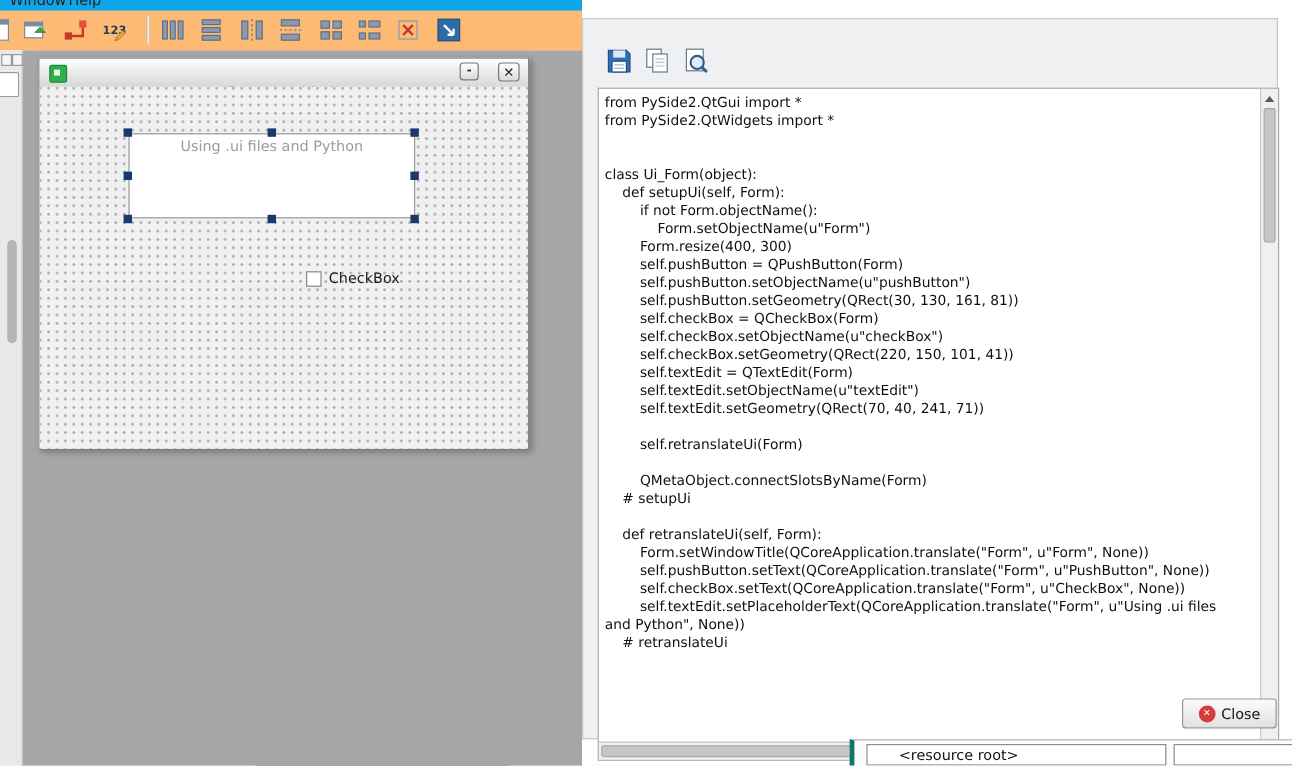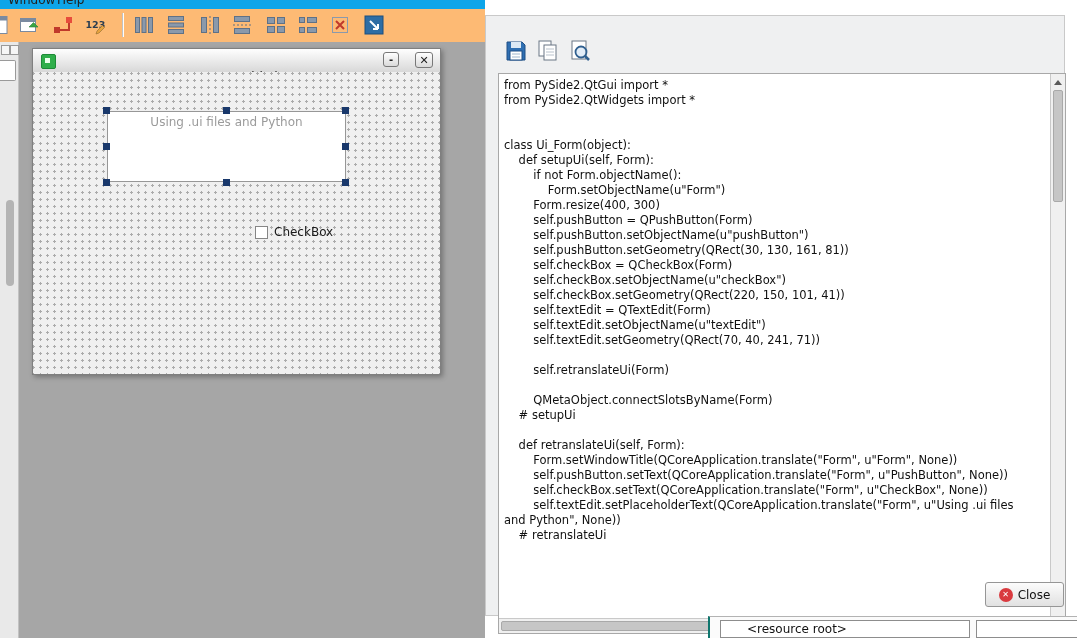--- a/index.html
+++ b/index.html
@@ -66,21 +66,21 @@
   .sb-btn{position:absolute;left:0;width:14px;height:14px;display:flex;align-items:center;justify-content:center;}
   .tri-up{width:0;height:0;border-left:4px solid transparent;border-right:4px solid transparent;border-bottom:5px solid #5a5a5a;}
   .tri-down{width:0;height:0;border-left:4px solid transparent;border-right:4px solid transparent;border-top:5px solid #5a5a5a;}
   #v-thumb{position:absolute;left:2px;right:2px;top:16px;height:112px;background:#c6c6c6;border:1px solid #a9a9a9;border-radius:2px;box-sizing:border-box;}
   #h-thumb{position:absolute;top:2px;bottom:2px;left:2px;width:370px;background:#c6c6c6;border:1px solid #a9a9a9;border-radius:2px;box-sizing:border-box;}
 
   #dlg-close{position:absolute;left:499px;top:566px;width:79px;height:25px;background:linear-gradient(#fcfcfc,#e1e1e1);border:1px solid #969696;border-radius:3px;display:flex;align-items:center;justify-content:center;gap:5px;box-sizing:border-box;font-size:12px;color:#111;}
   #dlg-close .close-ico{width:14px;height:14px;border-radius:50%;background:#d93a3f;color:#fff;font-size:8px;font-weight:bold;display:flex;align-items:center;justify-content:center;}
 
   
-  #resource-strip{left:708px;top:616px;width:369px;height:22px;background:#fbfbfb;border-top:1px solid #b3b3b3;border-left:2px solid #0f766e;box-sizing:border-box;overflow:hidden;}
+  #resource-strip{left:708px;top:616px;width:369px;height:22px;background:#fbfbfb;border-top:1px solid #b3b3b3;border-left:4px solid #0f766e;box-sizing:border-box;overflow:hidden;}
   .res-box{position:absolute;top:3px;height:18px;background:#fff;border:1px solid #8d8d8d;box-sizing:border-box;display:flex;align-items:center;}
   #res-root{left:10px;width:250px;padding-left:26px;font-size:12px;color:#111;}
   #res-extra{left:266px;width:112px;}
 </style>
 </head>
 <body>
 
 <div id="menubar" class="abs">
   <span class="menu-item" style="left:8px">Window</span>
   <span class="menu-item" style="left:57px">Help</span>

